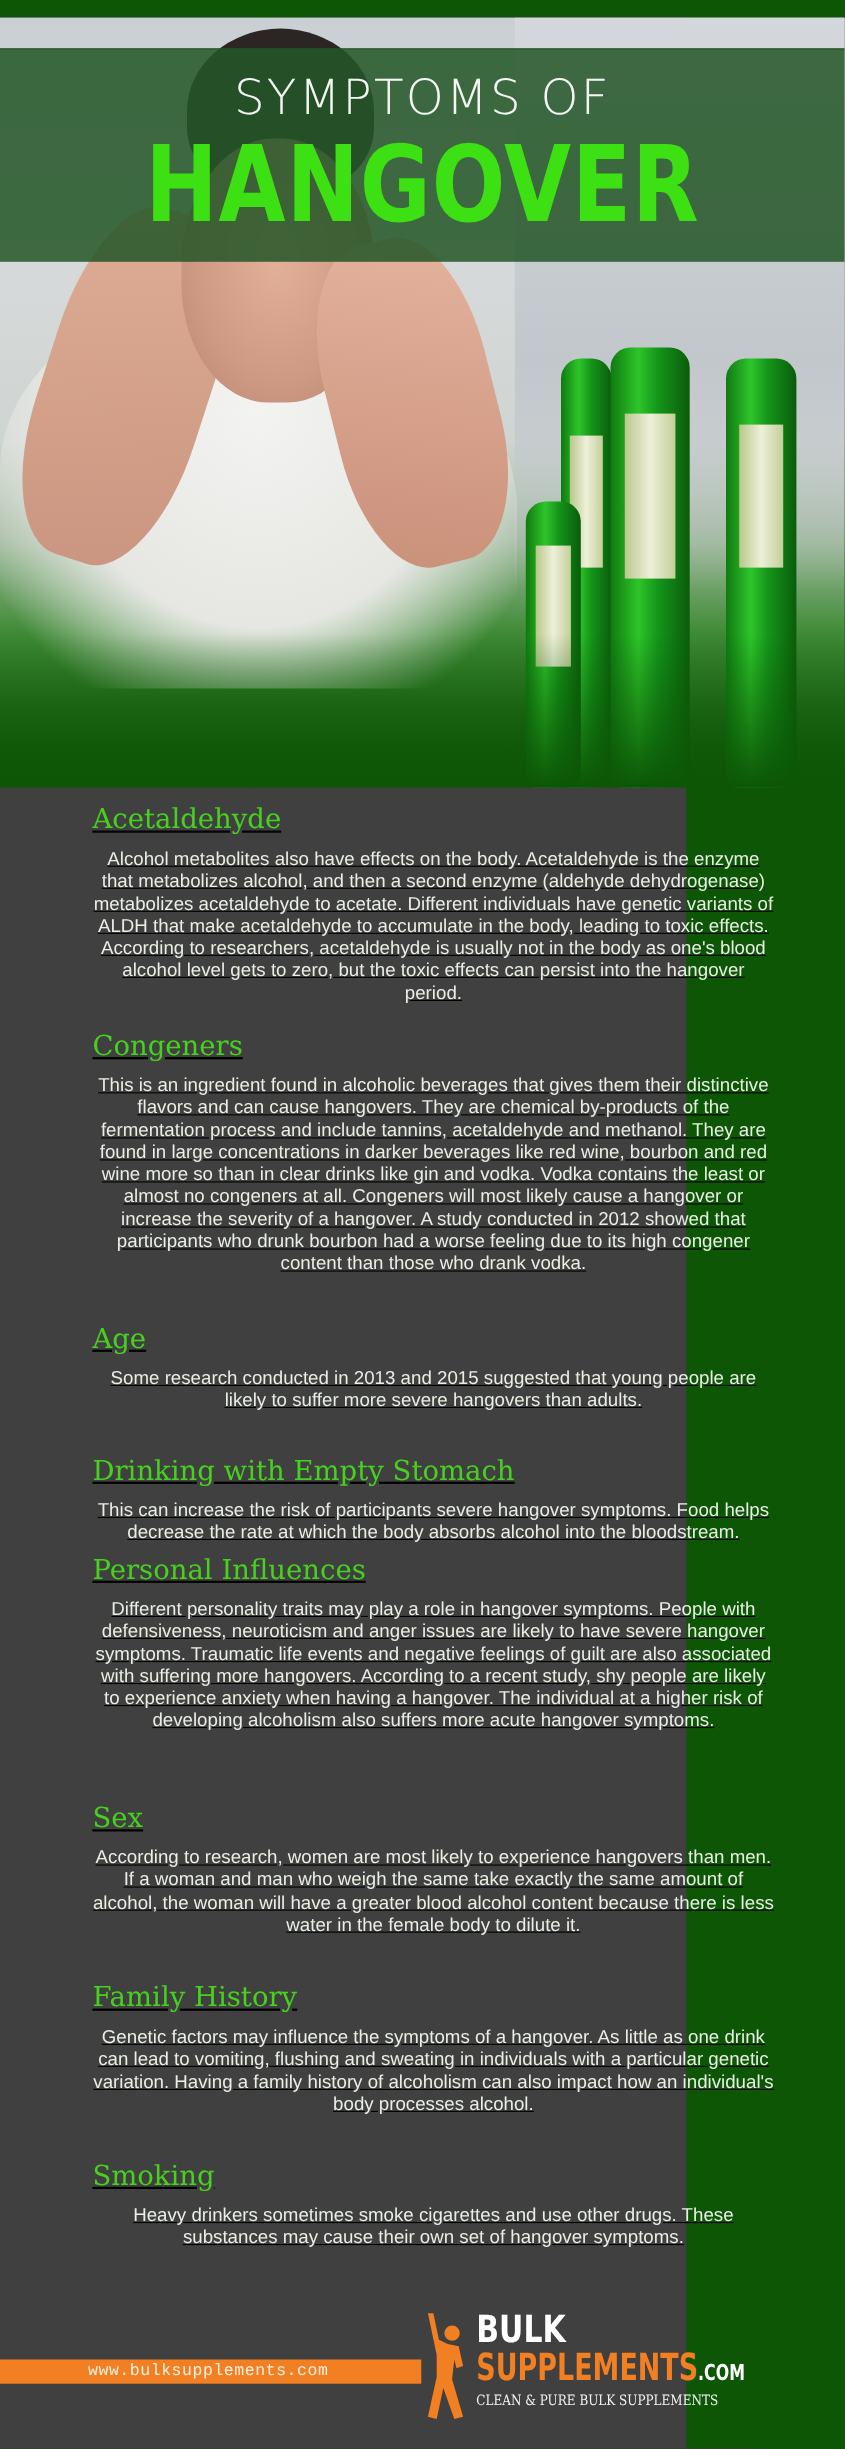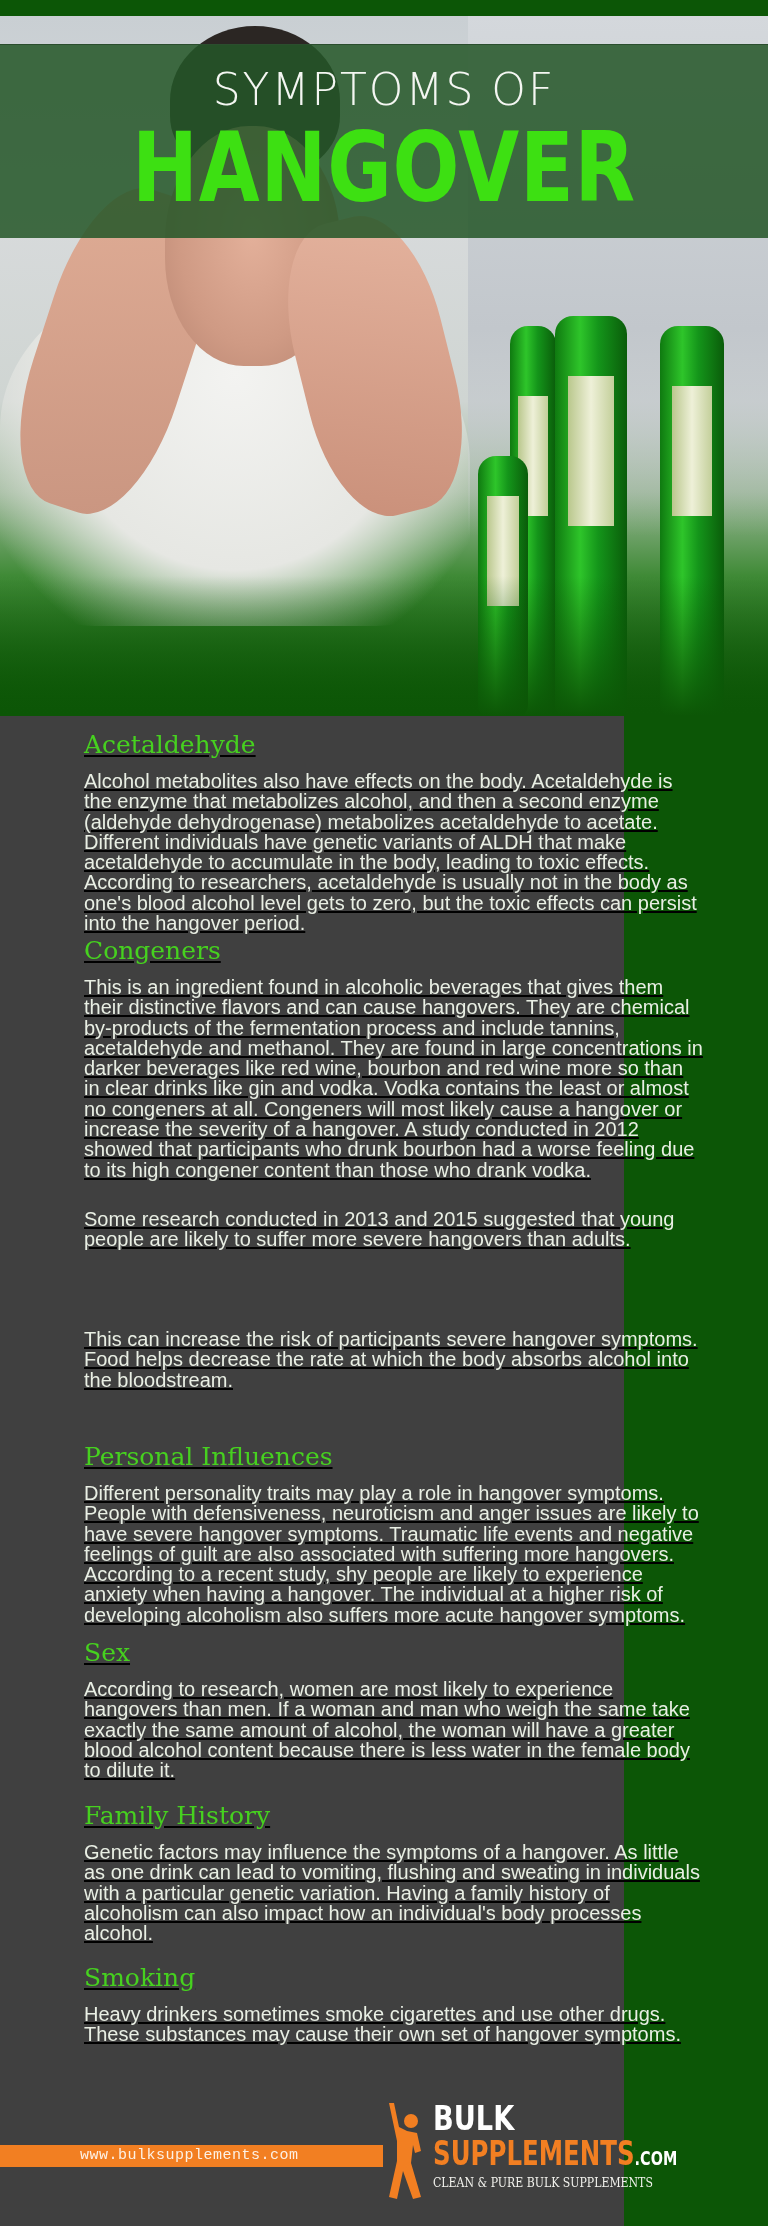--- a/index.html
+++ b/index.html
@@ -35,21 +35,21 @@
     border-top: 1px solid #2b4e2e; }
   .title-top { position: absolute; left: 0; top: 48px; width: 768px; text-align: center; color: #f4f6f2;
     font-family: "DejaVu Sans", sans-serif; font-size: 44px; font-weight: 300; letter-spacing: 2px; }
   .title-main { position: absolute; left: 0; top: 100px; width: 768px; text-align: center; color: #3de012;
     font-family: "DejaVu Sans", sans-serif; font-weight: bold; font-size: 96px; line-height: 104px;
     transform: scaleX(0.82); transform-origin: center; letter-spacing: 1px; }
 
   .content { position: absolute; left: 84px; top: 712px; width: 620px; }
   .section { position: absolute; left: 0; width: 620px; text-decoration: underline; }
   .section h2 { color: #46d11f; font-family: "DejaVu Serif", serif; font-weight: normal; font-size: 25px; line-height: 34px; }
-  .section p { color: #e9efe4; font-size: 20px; line-height: 20.3px; margin-top: 9px; }
+  .section p { color: #e9efe4; font-size: 17px; line-height: 20.3px; margin-top: 9px; text-align: center; }
 
   .footer-bar { position: absolute; left: 0; top: 2129px; width: 383px; height: 22px; background: #f27f22; }
   .footer-url { position: absolute; left: 80px; top: 2130px; color: #fdf1e5; font-family: Liberation Mono, monospace;
     font-size: 15px; line-height: 20px; letter-spacing: 0.5px; }
   .logo { position: absolute; left: 385px; top: 2085px; width: 330px; height: 100px; }
   .logo-figure { position: absolute; left: 0; top: 0; width: 44px; height: 100px; }
   .logo-bulk { position: absolute; left: 48px; top: 0; color: #ffffff; font-family: "DejaVu Sans", sans-serif; font-weight: bold;
     font-size: 34px; line-height: 34px; transform: scaleX(0.8); transform-origin: left; }
   .logo-supp { position: absolute; left: 48px; top: 34px; color: #f27f22; font-family: "DejaVu Sans", sans-serif; font-weight: bold;
     font-size: 34px; line-height: 36px; transform: scaleX(0.72); transform-origin: left; white-space: nowrap; }
@@ -91,26 +91,28 @@
   <div class="content">
     <div class="section" style="top:0px">
       <h2>Acetaldehyde</h2>
       <p>Alcohol metabolites also have effects on the body. Acetaldehyde is the enzyme that metabolizes alcohol, and then a second enzyme (aldehyde dehydrogenase) metabolizes acetaldehyde to acetate. Different individuals have genetic variants of ALDH that make acetaldehyde to accumulate in the body, leading to toxic effects. According to researchers, acetaldehyde is usually not in the body as one's blood alcohol level gets to zero, but the toxic effects can persist into the hangover period.</p>
     </div>
     <div class="section" style="top:206px">
       <h2>Congeners</h2>
       <p>This is an ingredient found in alcoholic beverages that gives them their distinctive flavors and can cause hangovers. They are chemical by-products of the fermentation process and include tannins, acetaldehyde and methanol. They are found in large concentrations in darker beverages like red wine, bourbon and red wine more so than in clear drinks like gin and vodka. Vodka contains the least or almost no congeners at all. Congeners will most likely cause a hangover or increase the severity of a hangover. A study conducted in 2012 showed that participants who drunk bourbon had a worse feeling due to its high congener content than those who drank vodka.</p>
     </div>
     <div class="section" style="top:472px">
+      <h2>Age</h2>
       <p>Some research conducted in 2013 and 2015 suggested that young people are likely to suffer more severe hangovers than adults.</p>
     </div>
     <div class="section" style="top:592px">
+      <h2>Drinking with Empty Stomach</h2>
       <p>This can increase the risk of participants severe hangover symptoms. Food helps decrease the rate at which the body absorbs alcohol into the bloodstream.</p>
     </div>
-    <div class="section" style="top:712px">
+    <div class="section" style="top:682px">
       <h2>Personal Influences</h2>
       <p>Different personality traits may play a role in hangover symptoms. People with defensiveness, neuroticism and anger issues are likely to have severe hangover symptoms. Traumatic life events and negative feelings of guilt are also associated with suffering more hangovers. According to a recent study, shy people are likely to experience anxiety when having a hangover. The individual at a higher risk of developing alcoholism also suffers more acute hangover symptoms.</p>
     </div>
     <div class="section" style="top:908px">
       <h2>Sex</h2>
       <p>According to research, women are most likely to experience hangovers than men. If a woman and man who weigh the same take exactly the same amount of alcohol, the woman will have a greater blood alcohol content because there is less water in the female body to dilute it.</p>
     </div>
     <div class="section" style="top:1071px">
       <h2>Family History</h2>
       <p>Genetic factors may influence the symptoms of a hangover. As little as one drink can lead to vomiting, flushing and sweating in individuals with a particular genetic variation. Having a family history of alcoholism can also impact how an individual's body processes alcohol.</p>

